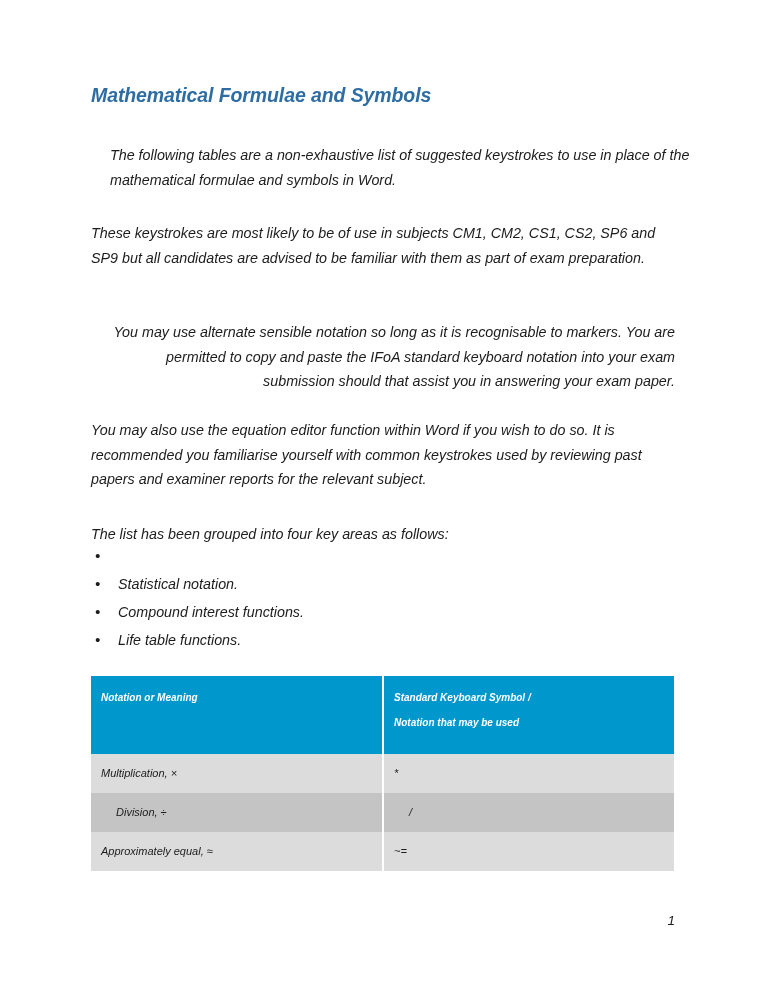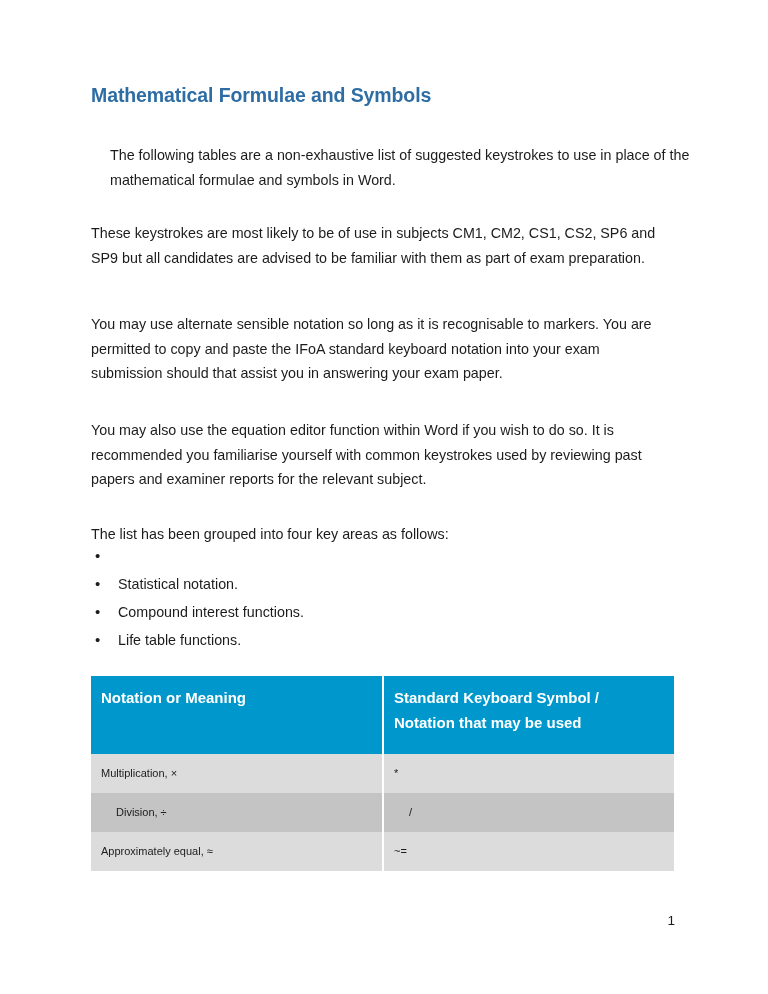--- a/index.html
+++ b/index.html
@@ -16,20 +16,21 @@
     overflow: hidden;
   }
 
   .page {
     position: absolute;
     left: 0;
     top: 0;
     width: 768px;
     height: 994px;
     background: #ffffff;
+    font-style: italic;
   }
 
   .content {
     position: absolute;
     left: 91px;
     top: 0;
     width: 584px;
   }
 
   h1.doc-title {
@@ -49,21 +50,21 @@
     position: absolute;
     left: 0;
     width: 584px;
     font-size: 14.3px;
     line-height: 24.2px;
     color: #1c1c1c;
   }
 
   .para-1 { top: 129px; margin-left: 19px; }
   .para-2 { top: 207px; }
-  .para-3 { top: 298px; }
+  .para-3 { top: 306px; text-align: right; }
   .para-4 { top: 404px; }
   .para-5 { top: 508px; }
 
   .bullet-list {
     position: absolute;
     left: 0;
     top: 542px;
     width: 584px;
     margin: 0;
     padding: 0;
@@ -101,21 +102,21 @@
   table.sym-table td {
     padding: 0 0 0 10px;
     text-align: left;
     vertical-align: top;
     border: none;
   }
 
   tr.head-row th {
     background: #0097cc;
     color: #ffffff;
-    font-size: 15px;
+    font-size: 10px;
     font-weight: bold;
     line-height: 25px;
     height: 78px;
     padding-top: 9px;
     box-sizing: border-box;
     border-right: 2px solid #ffffff;
   }
   tr.head-row th:last-child { border-right: none; margin-left: 28px; }
 
   tr.section-row td {

